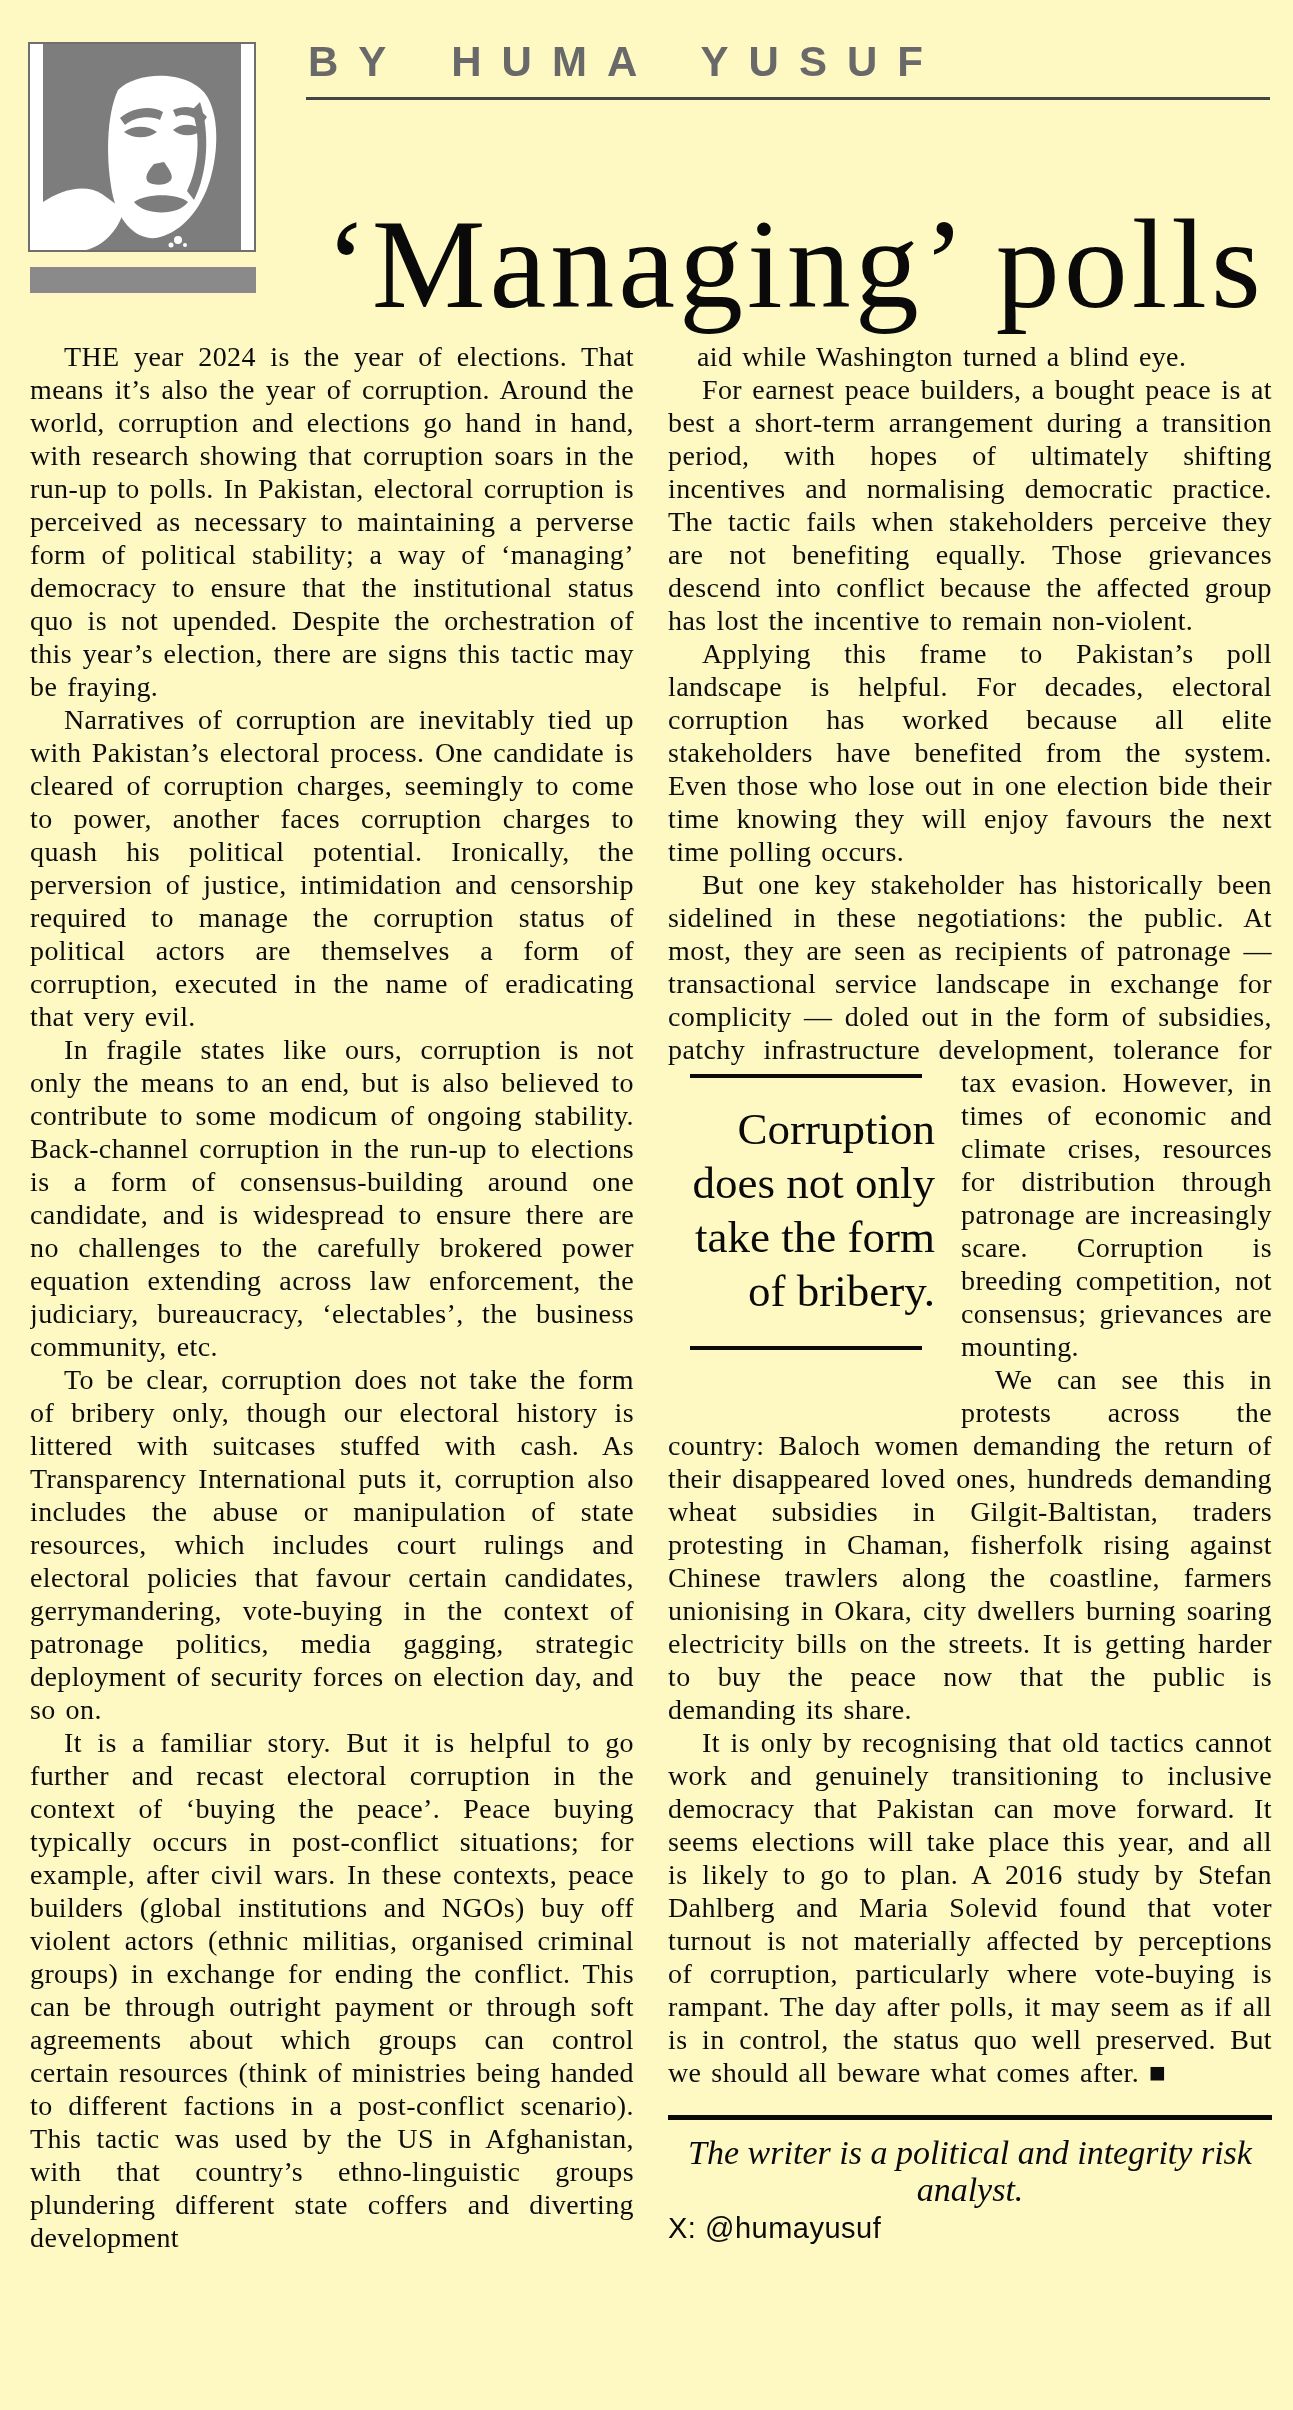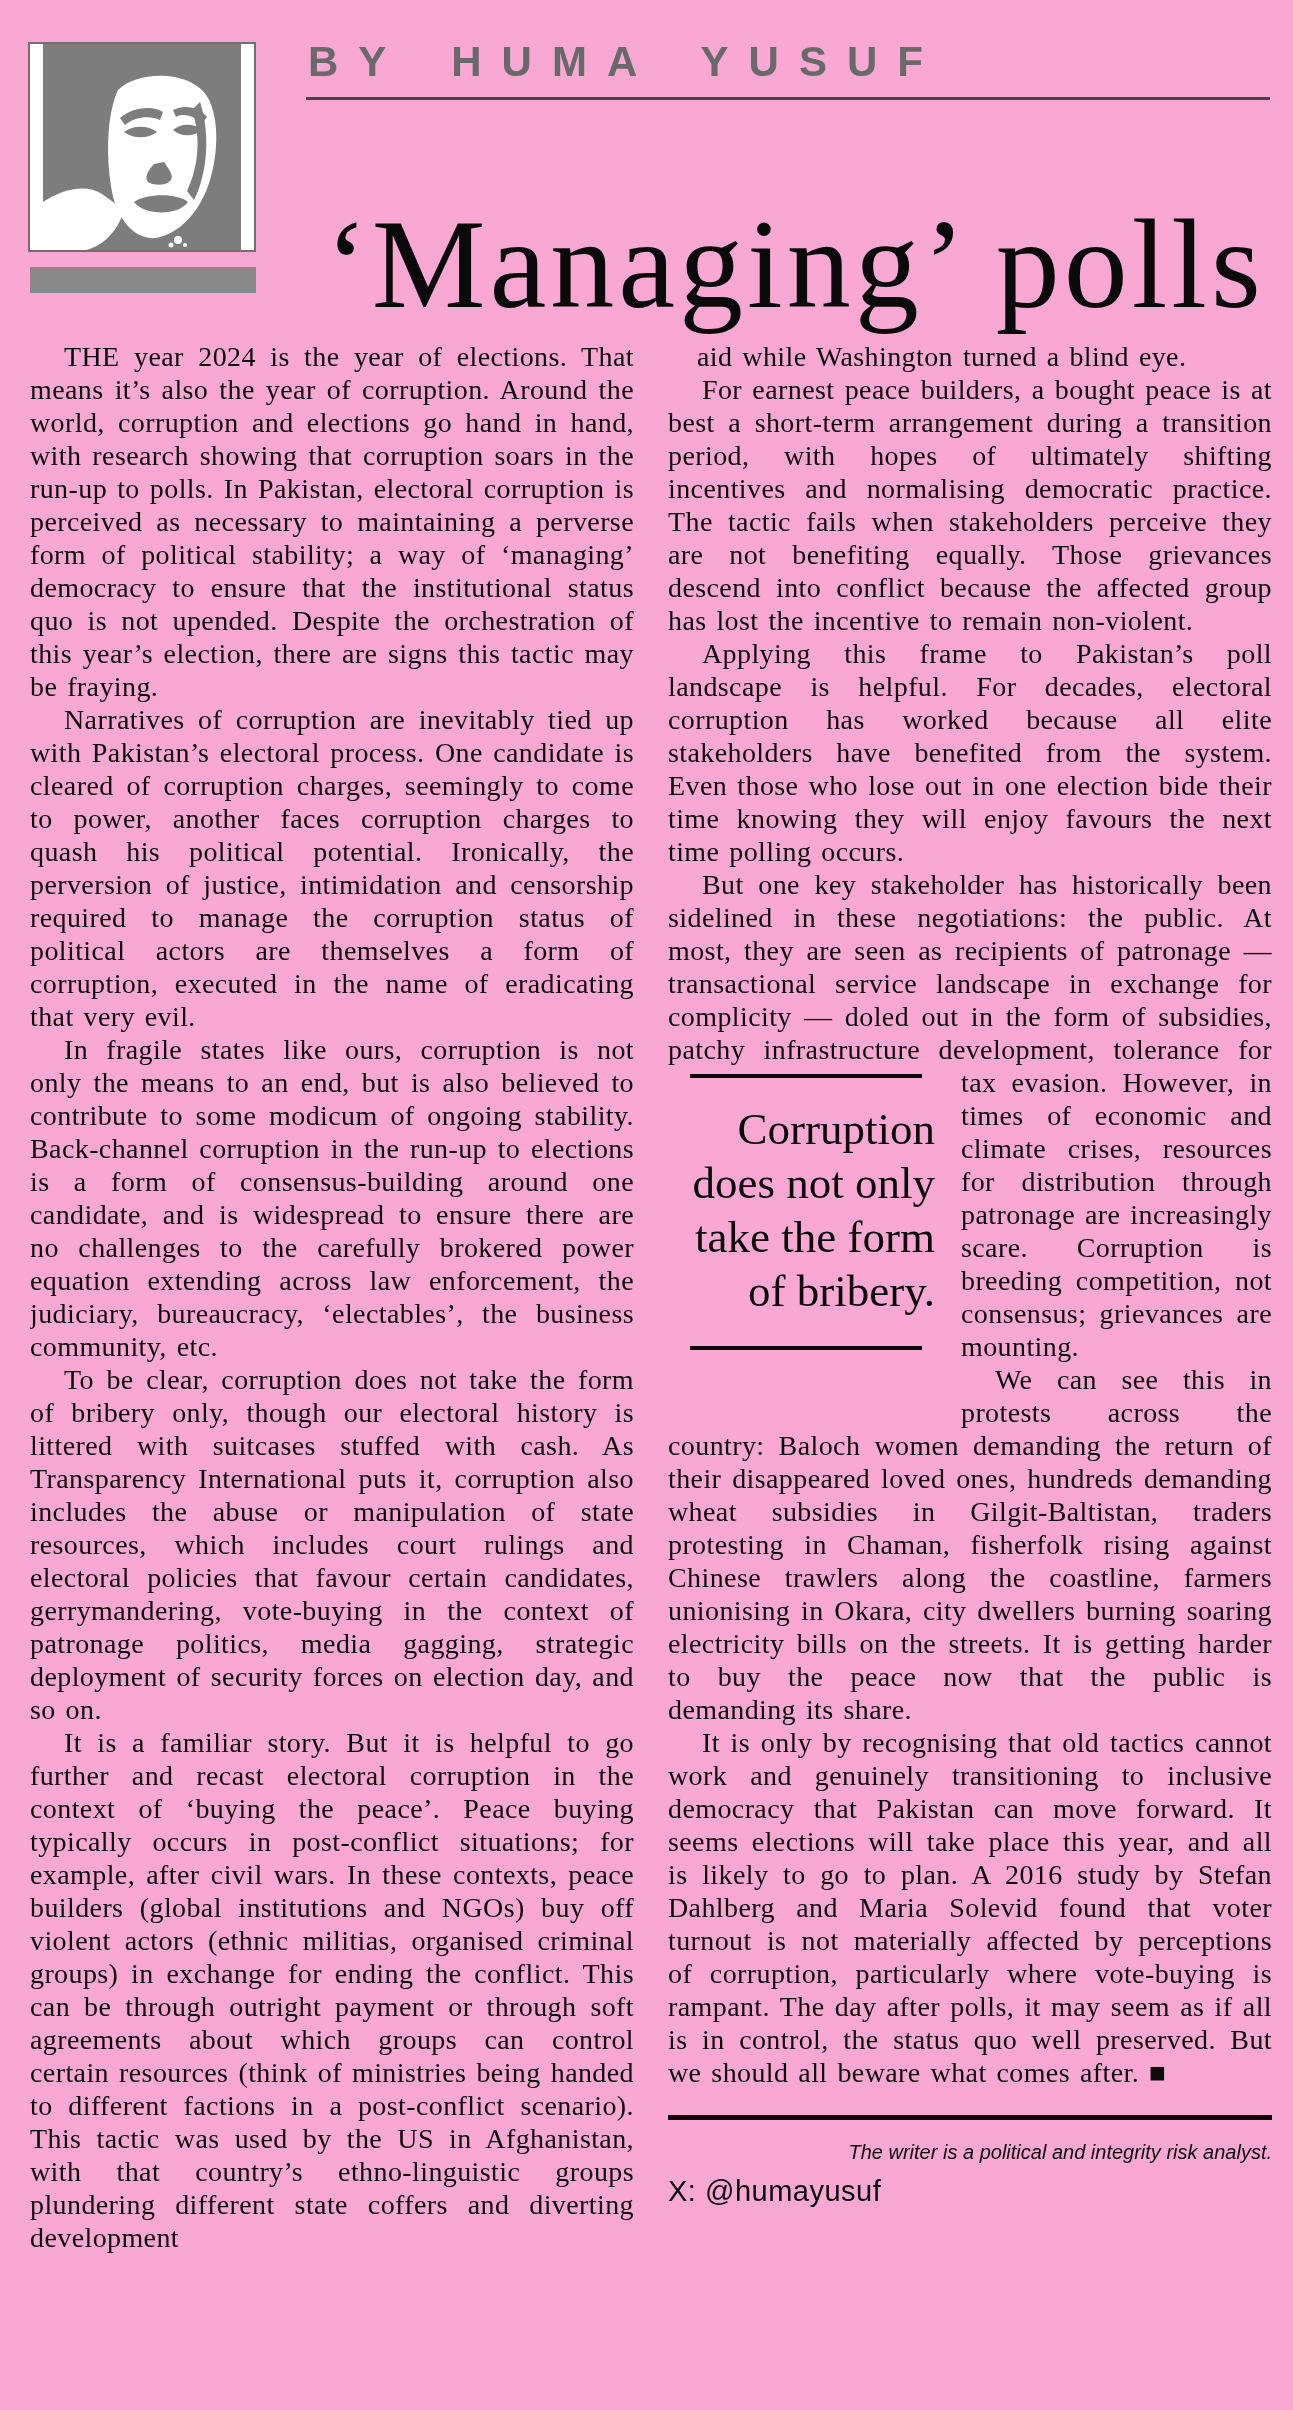--- a/index.html
+++ b/index.html
@@ -1,20 +1,20 @@
 <!DOCTYPE html>
 <html lang="en" style="--color-text: #0c0c0c; --color-black: #0a0a0a; --color-byline-gray: #696969; --color-rule-gray: #454545; --color-portrait-gray: #7d7d7d; --color-bar-gray: #8a8a8a;"><head>
 <meta charset="utf-8">
 <style>
   html, body { margin: 0; padding: 0; background: #ffffff; }
   .page {
     position: relative;
     width: 1293px;
     height: 2410px;
-    background: #f9a8d4;
+    background: #fef9c3;
     overflow: hidden;
     color: var(--color-text, #0c0c0c);
   }
   
   .portrait-box {
     position: absolute; left: 28px; top: 42px;
     width: 228px; height: 210px;
     border: 2px solid #6f6f6f; box-sizing: border-box;
     background: #ffffff;
   }
@@ -75,23 +75,23 @@
     display: block;
     font-family: "Liberation Serif", serif;
     font-size: 45px; line-height: 54px;
     letter-spacing: 0; word-spacing: normal;
     text-align: right; color: var(--color-black, #0a0a0a);
   }
   
   .footer { margin-top: 26px; }
   .footer-rule { height: 5px; background: var(--color-black, #0a0a0a); width: 604px; }
   .footer-note {
-    margin: 14px 0 0; text-indent: 0; text-align: right;
-    font-family: Liberation Sans, sans-serif;
-    font-style: italic; font-size: 20px; line-height: 37px;
+    margin: 14px 0 0; text-indent: 0; text-align: center;
+    font-family: Liberation Serif, serif;
+    font-style: italic; font-size: 34px; line-height: 37px;
     letter-spacing: 0; word-spacing: normal;
     color: var(--color-black, #0a0a0a);
   }
   .footer-handle {
     margin: 2px 0 0; text-indent: 0; text-align: left;
     font-family: "Liberation Sans", sans-serif;
     font-weight: normal; font-style: normal;
     font-size: 29px; line-height: 37px;
     letter-spacing: 0.5px; word-spacing: normal;
     color: var(--color-black, #0a0a0a);

